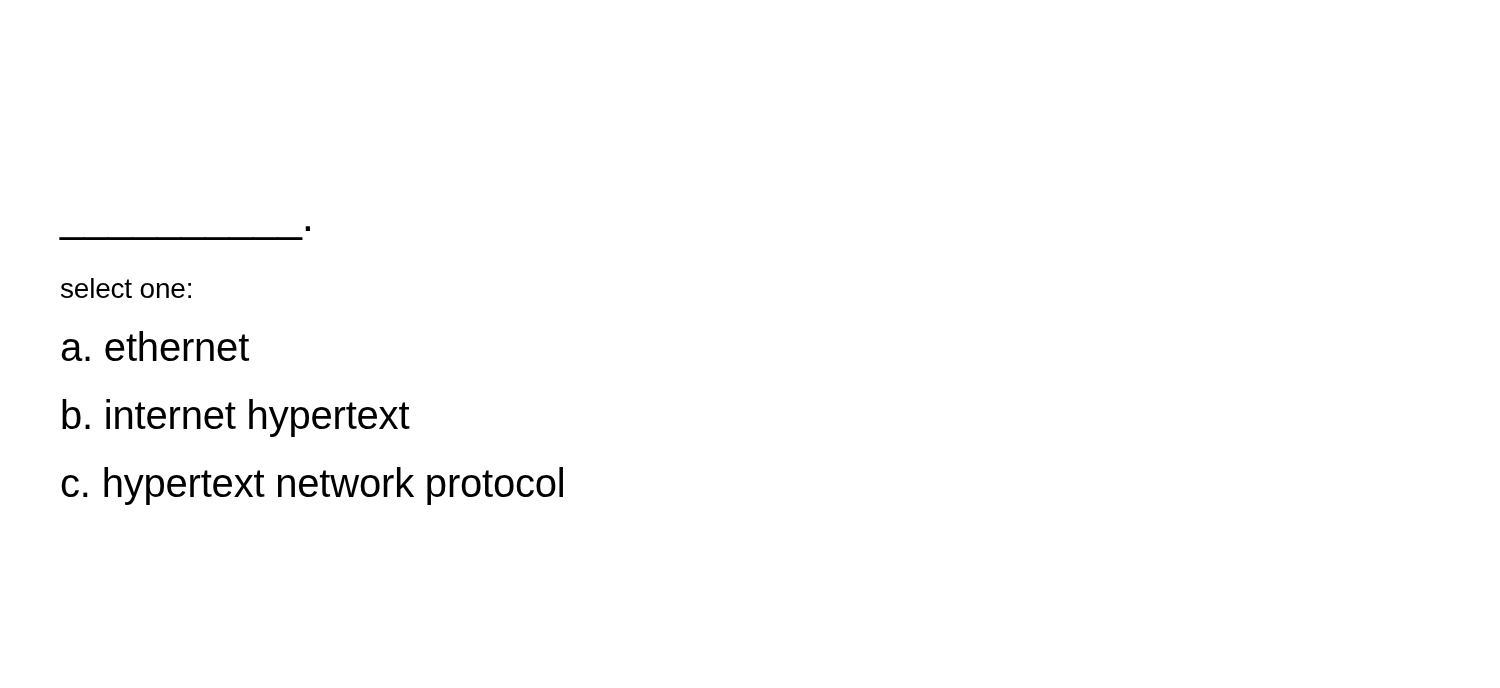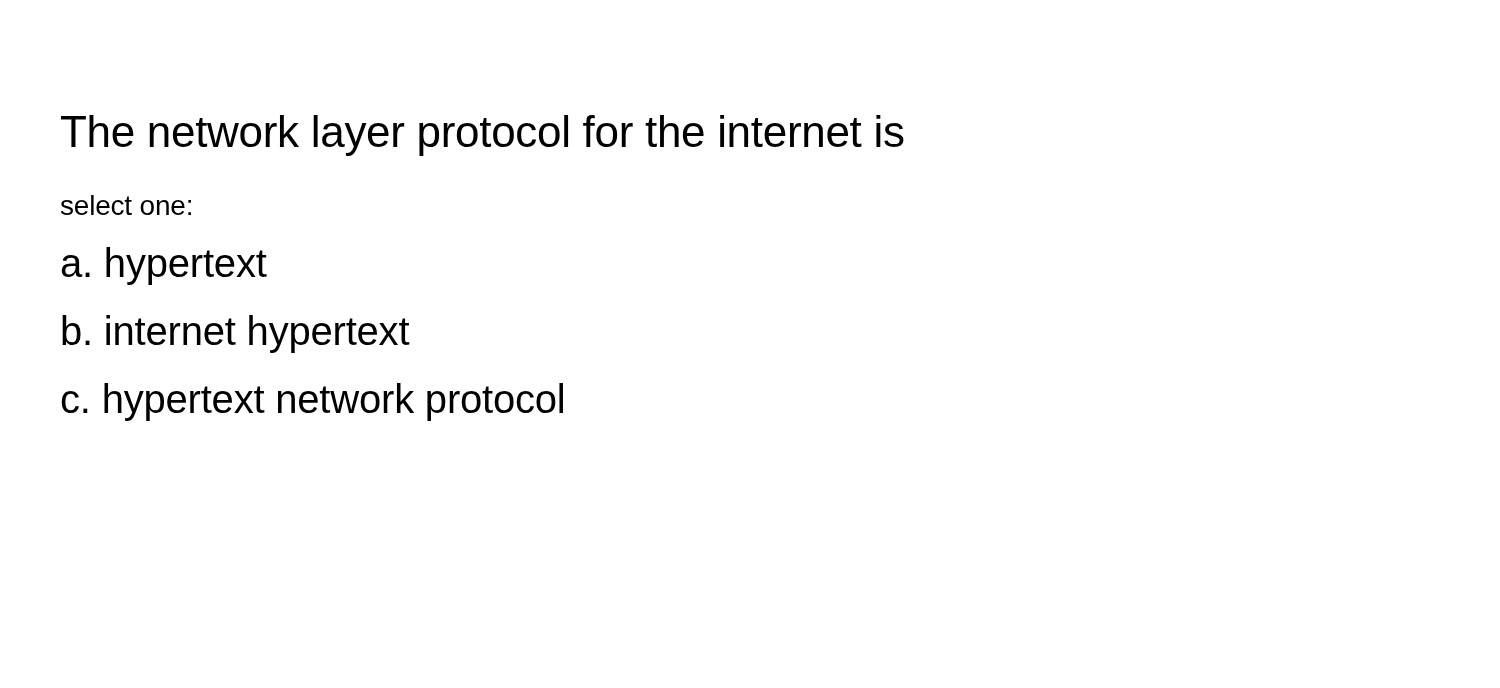--- a/index.html
+++ b/index.html
@@ -32,18 +32,19 @@
       font-size: 40px;
       line-height: 1.7;
       font-weight: 400;
       letter-spacing: -0.2px;
     }
   </style>
 </head>
 <body>
 
 <div class="question-text">
-  <span>The network layer protocol for the internet is</span><br>
+  <br>
+  <span>__________.</span>
 </div>
 <div class="instruction-text">select one:</div>
-<div class="option">a. hypertext</div>
+<div class="option">a. ethernet</div>
 <div class="option">b. internet hypertext</div>
 <div class="option">c. hypertext network protocol</div>
 
 </body></html>

